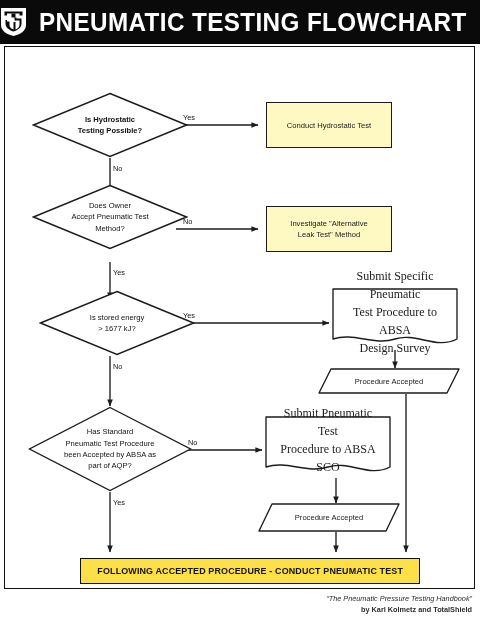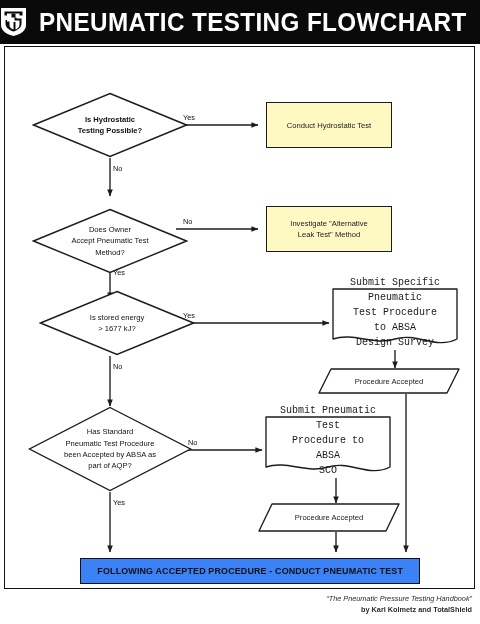--- a/index.html
+++ b/index.html
@@ -118,26 +118,26 @@
   .doc-shape { position: absolute; }
   .doc-shape svg { display: block; }
   .doc-shape .doclabel {
     position: absolute;
     left: 0; top: 0; right: 0;
     bottom: 14px;
     display: flex;
     align-items: center;
     justify-content: center;
     text-align: center;
-    font-size: 10px;
+    font-size: 12px;
     line-height: 1.5;
     color: #1a1a1a;
     padding: 0 12px;
     box-sizing: border-box;
-    font-family: Liberation Mono, monospace;
+    font-family: Liberation Serif, serif;
   }
 
   
   .para-shape { position: absolute; }
   .para-shape svg { display: block; }
   .para-shape .paralabel {
     position: absolute;
     left: 0; top: 0; right: 0; bottom: 0;
     display: flex;
     align-items: center;
@@ -149,21 +149,21 @@
   }
 
   
   #terminal-bar {
     position: absolute;
     left: 80px;
     top: 558px;
     width: 340px;
     height: 26px;
     border: 1.6px solid #111111;
-    background: #3b82f6;
+    background: #fde047;
     display: flex;
     align-items: center;
     justify-content: center;
     box-sizing: border-box;
   }
   #terminal-bar-label {
     font-family: "Liberation Sans", sans-serif;
     font-size: 9.3px;
     font-weight: bold;
     letter-spacing: 0.15px;
@@ -261,21 +261,21 @@
     <svg width="156" height="66" viewBox="0 0 156 66">
       <polygon points="78,1.5 154.5,33 78,64.5 1.5,33" fill="#ffffff" stroke="#1c1c1c" stroke-width="1.4"></polygon>
     </svg>
     <div class="dlabel">Is Hydrostatic<br>Testing Possible?</div>
   </div>
 
   <div class="node rect-box" style="left:266px; top:102px; width:126px; height:46px;">
     <span>Conduct Hydrostatic Test</span>
   </div>
 
-  <div class="diamond plain" style="left:32px; top:208px; width:156px; height:66px;">
+  <div class="diamond plain" style="left:32px; top:184px; width:156px; height:66px;">
     <svg width="156" height="66" viewBox="0 0 156 66">
       <polygon points="78,1.5 154.5,33 78,64.5 1.5,33" fill="#ffffff" stroke="#1c1c1c" stroke-width="1.4"></polygon>
     </svg>
     <div class="dlabel" style="padding:0 18px;">Does Owner<br>Accept Pneumatic Test<br>Method?</div>
   </div>
 
   <div class="node rect-box" style="left:266px; top:206px; width:126px; height:46px;">
     <span>Investigate "Alternative<br>Leak Test" Method</span>
   </div>
 

